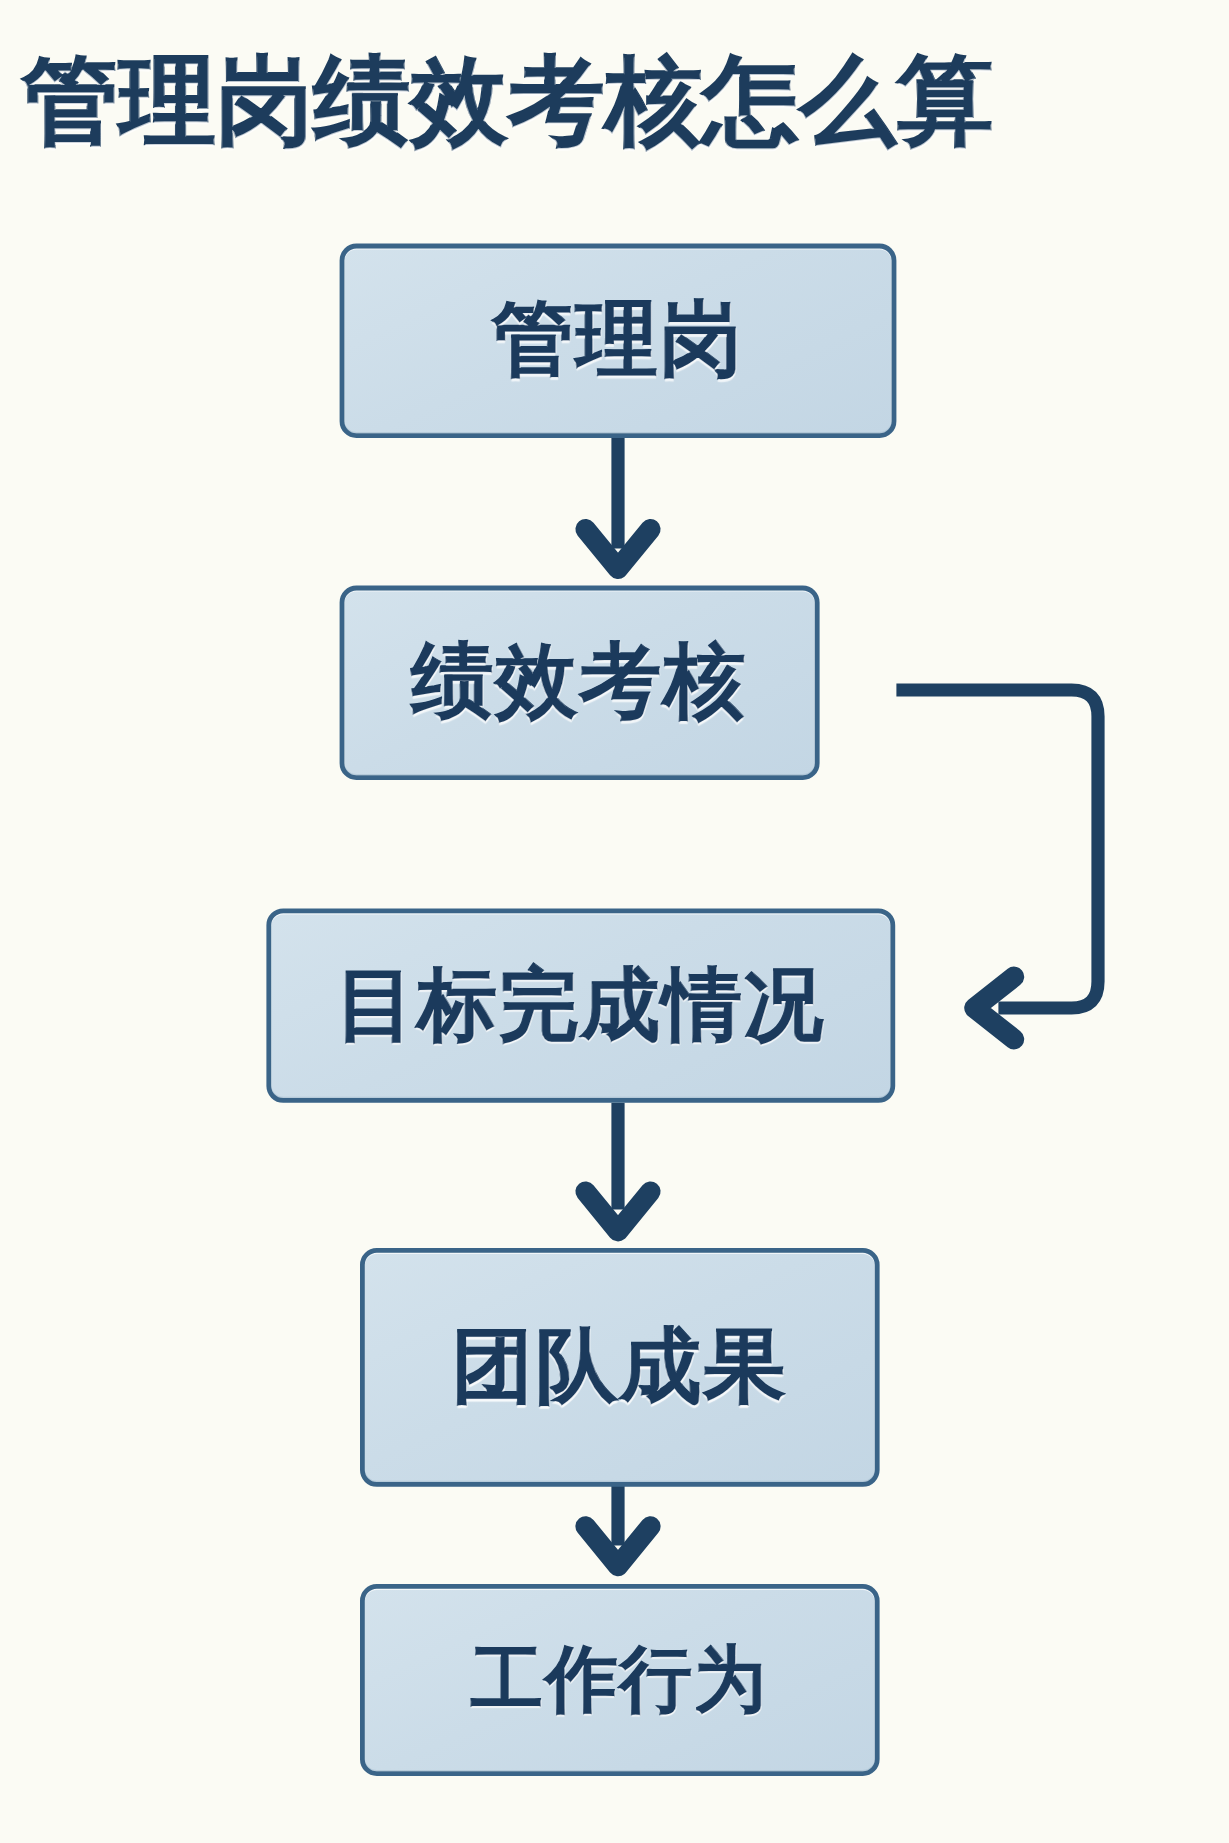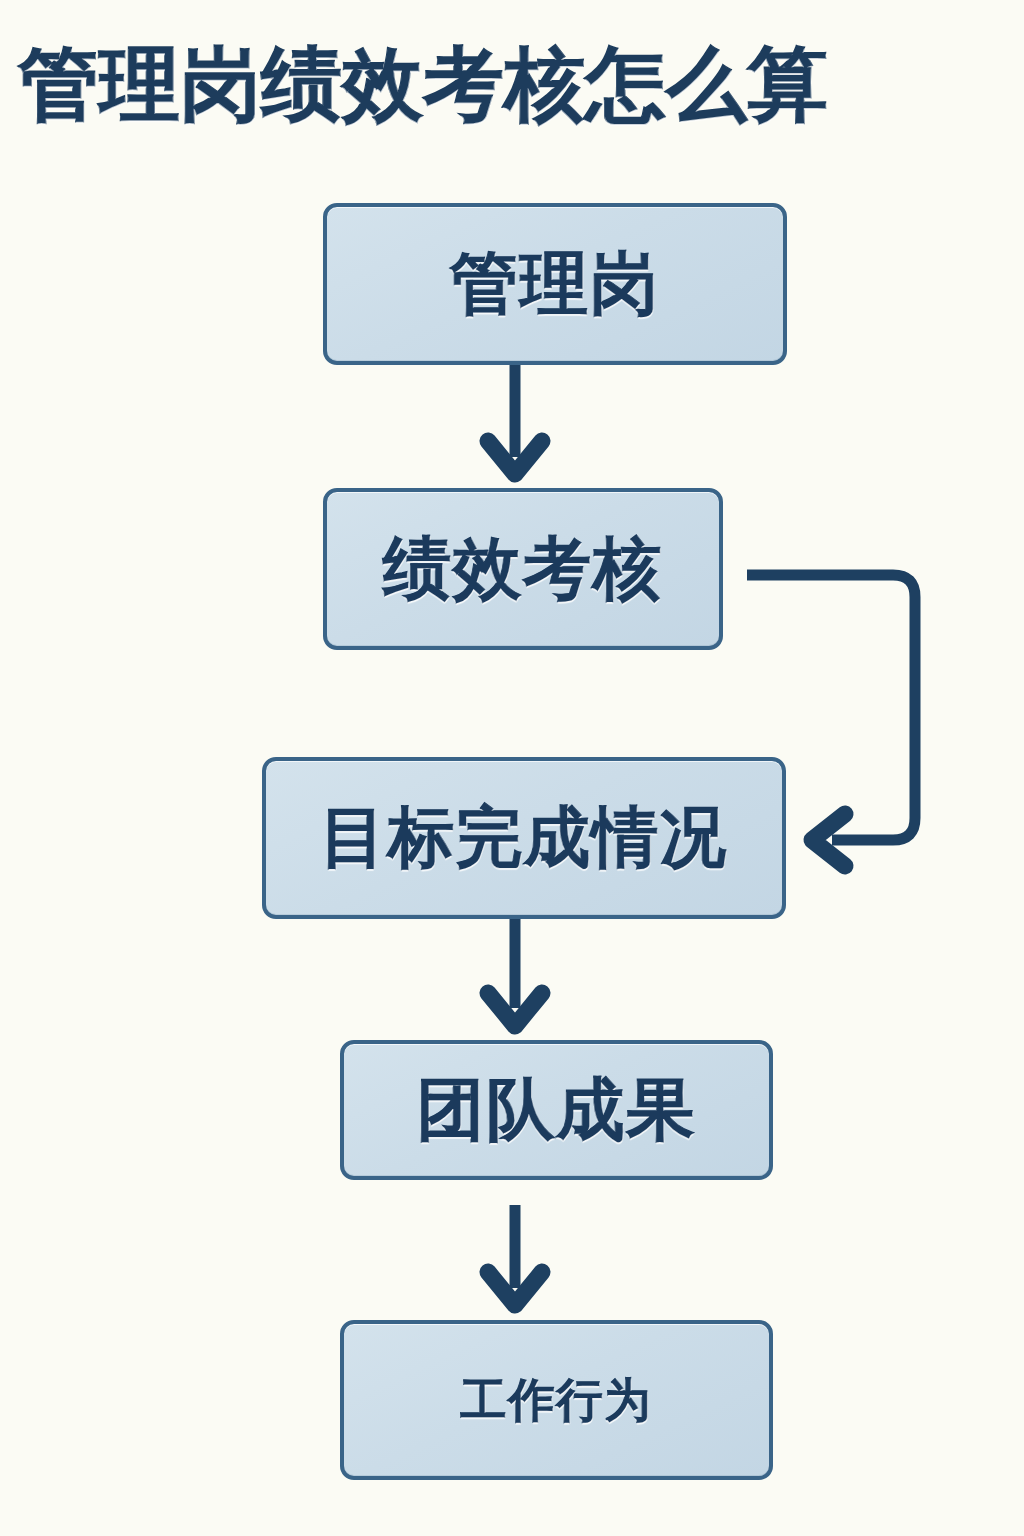--- a/index.html
+++ b/index.html
@@ -49,45 +49,44 @@
     box-sizing: border-box;
     border: 4px solid #3a6488;
     border-radius: 14px;
     background: linear-gradient(155deg, #d3e2ec 0%, #cbdce8 45%, #c3d6e4 100%);
     display: flex;
     align-items: center;
     justify-content: center;
     box-shadow:
       inset 0 1px 0 rgba(255,255,255,0.70),
       inset 0 -1px 0 rgba(120,150,175,0.25);
-    margin-left: 40px;
   }
   .node-label {
     font-size: 68px;
     font-weight: 800;
     letter-spacing: 2px;
     color: #1b3a5c;
     -webkit-text-stroke: 1px #1b3a5c;
     paint-order: stroke fill;
     text-shadow:
       0 2px 1px rgba(255,255,255,0.75),
       1px 1px 0 rgba(255,255,255,0.5);
     white-space: nowrap;
     line-height: 1;
   }
 
   
   #node-0 { left: 283px; top: 203px;  width: 464px; height: 162px; }
   #node-1 { left: 283px; top: 488px;  width: 400px; height: 162px; }
   #node-2 { left: 222px; top: 757px;  width: 524px; height: 162px; }
-  #node-3 { left: 300px; top: 1040px; width: 433px; height: 140px; }
+  #node-3 { left: 300px; top: 1040px; width: 433px; height: 199px; }
   #node-4 { left: 300px; top: 1320px; width: 433px; height: 160px; }
 
   #node-2 .node-label { font-size: 66px; }
-  #node-4 .node-label { font-size: 46px; }
+  #node-4 .node-label { font-size: 60px; }
 
   
   #connectors {
     position: absolute;
     left: 0;
     top: 0;
     width: 1024px;
     height: 1536px;
     pointer-events: none;
   }

